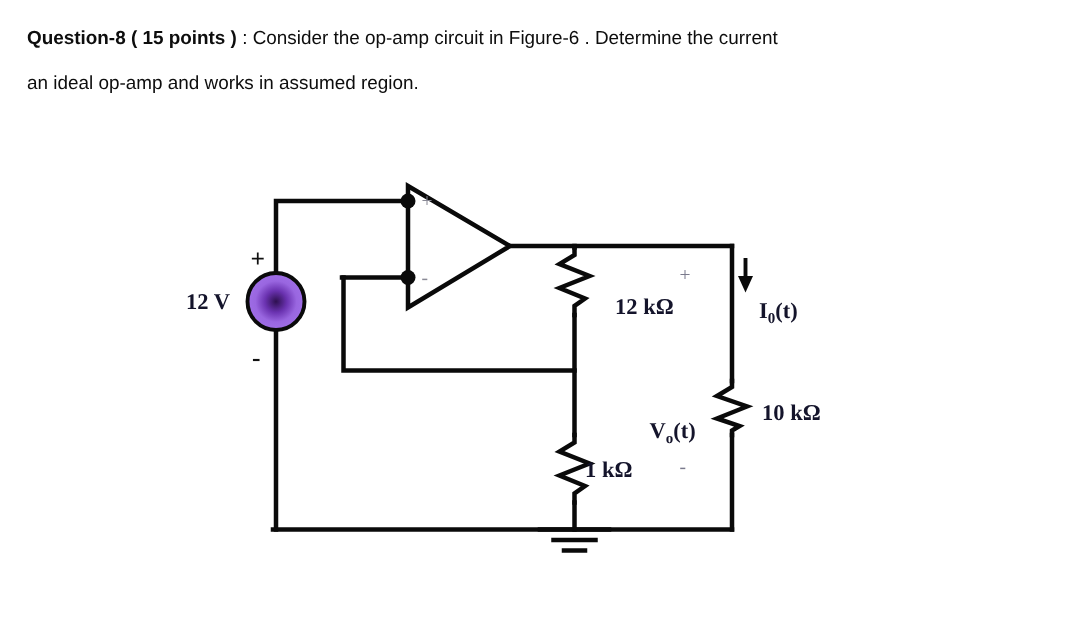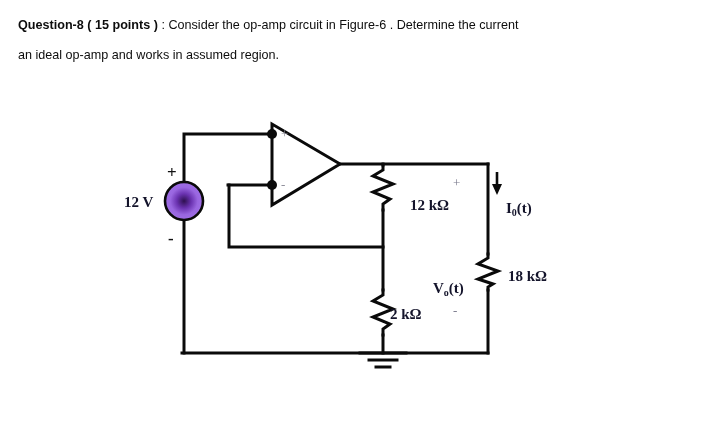--- a/index.html
+++ b/index.html
@@ -164,22 +164,22 @@
 
   <div class="lbl" style="left:124px; top:86px;">12 V</div>
 
   <div class="sign" style="left:167px; top:56px;">+</div>
   <div class="sign" style="left:168px; top:122px;">-</div>
 
   <div class="opamp-sign" style="left:281px; top:19px;">+</div>
   <div class="opamp-sign" style="left:281px; top:70px;">-</div>
 
   <div class="lbl" style="left:410px; top:89px;">12 kΩ</div>
-  <div class="lbl" style="left:390px; top:198px;">2 kΩ</div>
-  <div class="lbl" style="left:508px; top:160px;">18 kΩ</div>
+  <div class="lbl" style="left:390px; top:198px;">1 kΩ</div>
+  <div class="lbl" style="left:508px; top:160px;">10 kΩ</div>
 
   <div class="lbl" style="left:433px; top:140px;margin-top:32px;"><span>V</span><sub>o</sub><span>(t)</span></div>
 
   <div class="sign-small" style="left:453px; top:68px;">+</div>
   <div class="sign-small" style="left:453px; top:196px;">-</div>
 
   <div class="lbl" style="left:506px; top:92px;"><span>I</span><sub>0</sub><span>(t)</span></div>
 
 </div>
 

